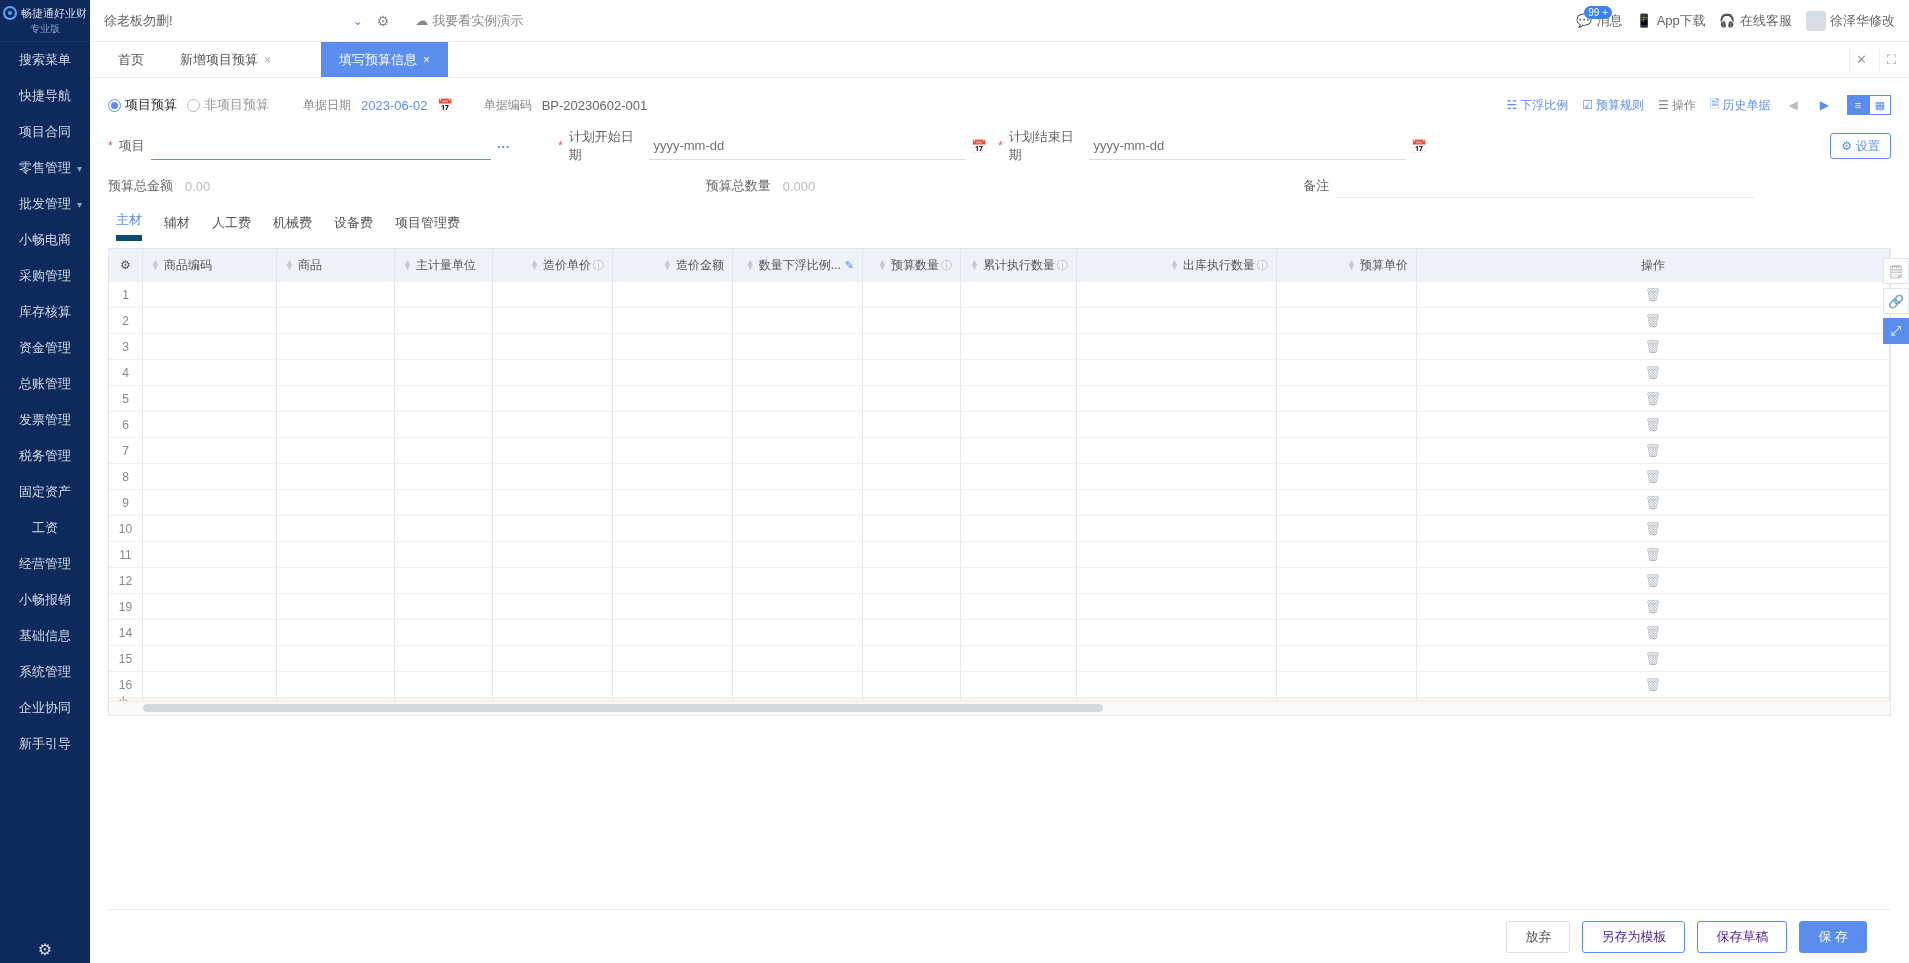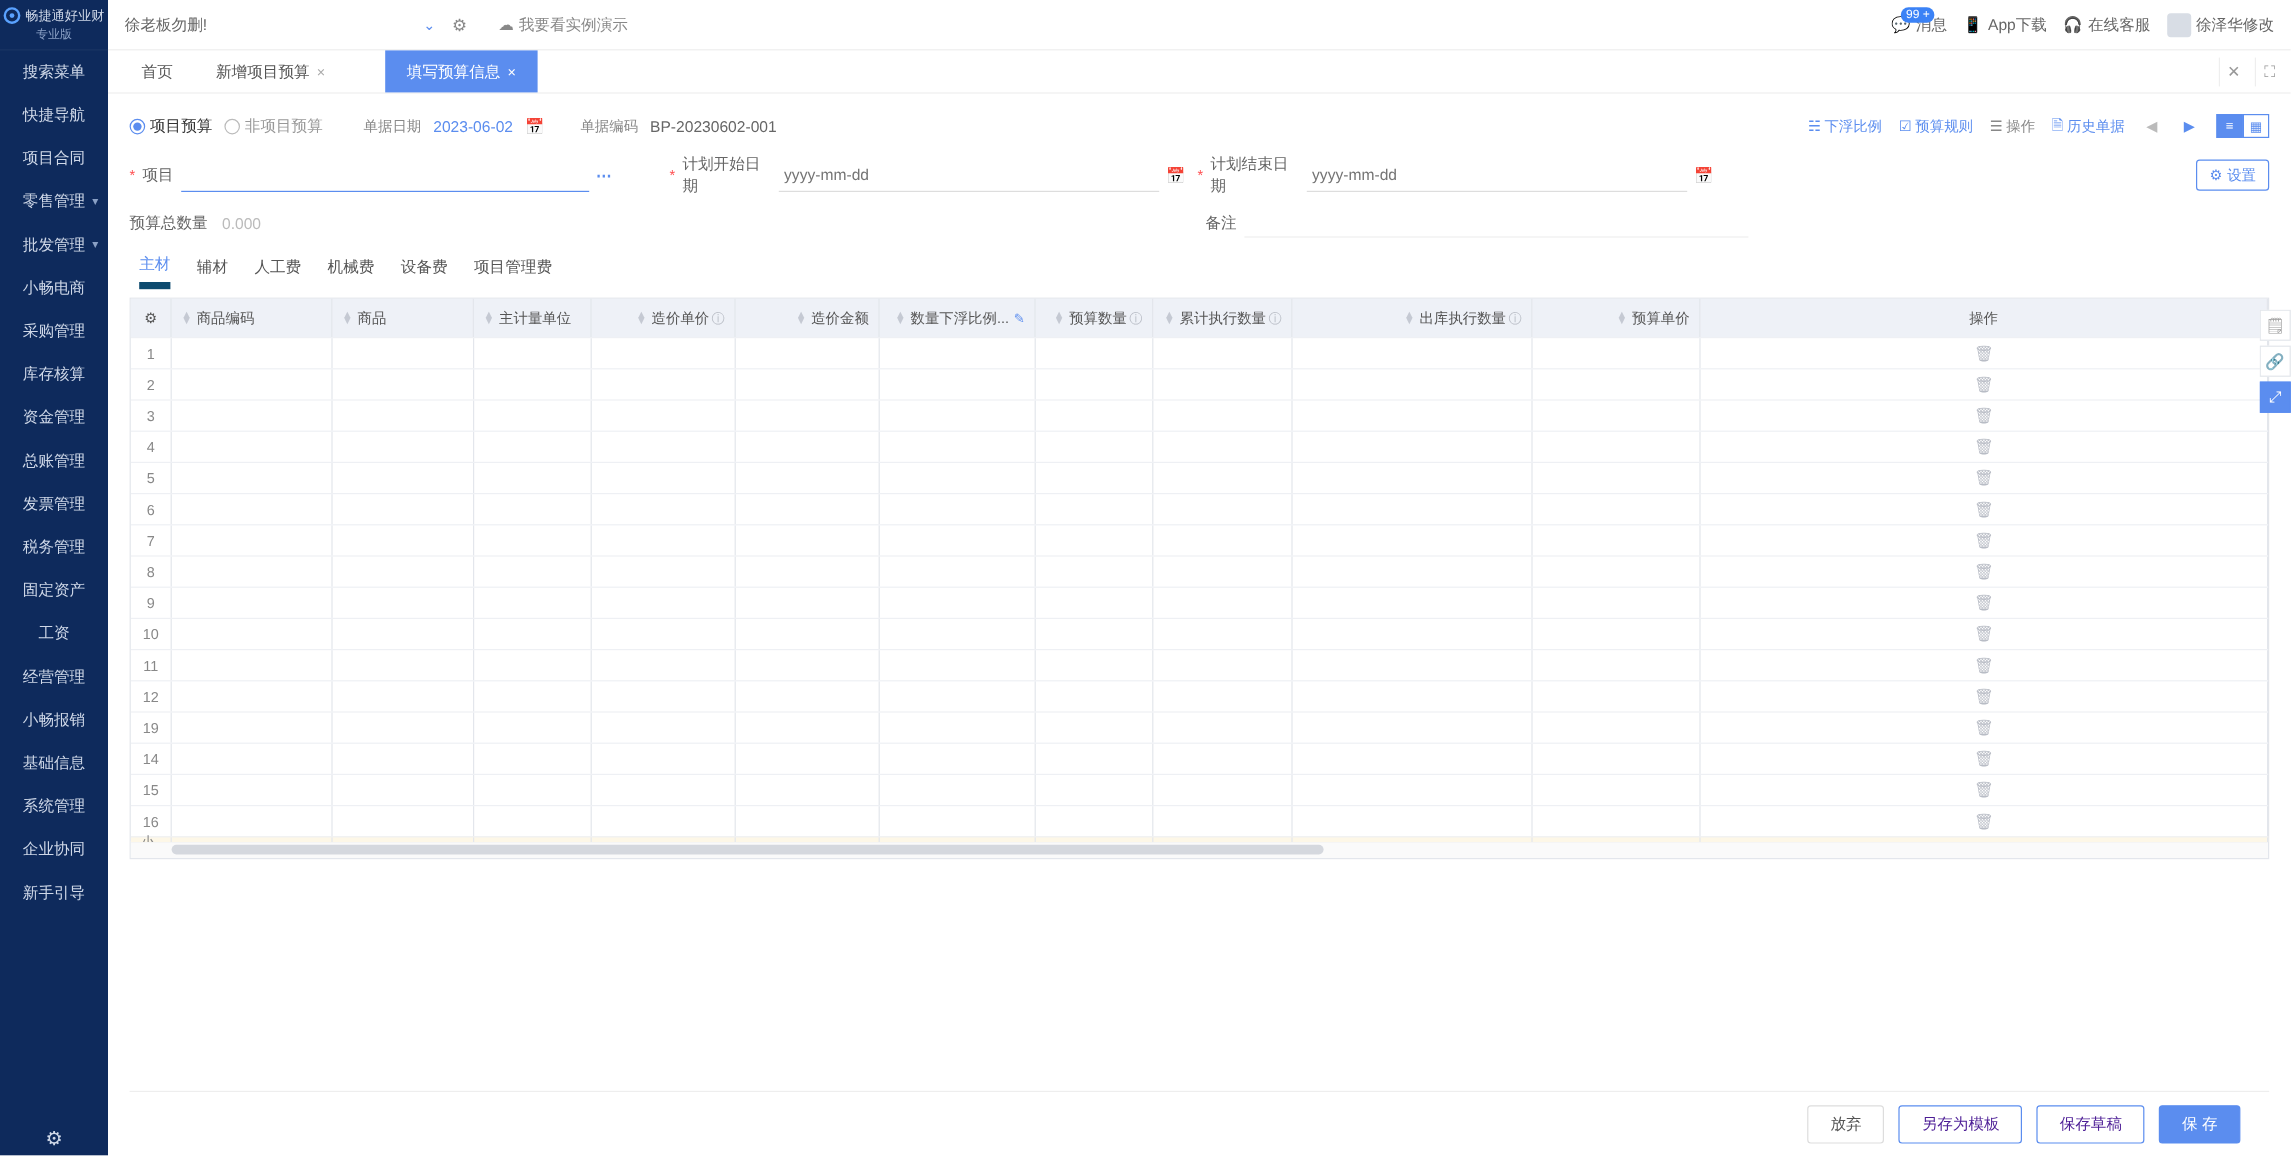--- a/index.html
+++ b/index.html
@@ -265,20 +265,24 @@
         </div>
         <div style="flex:1"></div>
         <button class="setting-btn">
           <span>⚙</span>
           <span>设置</span>
         </button>
       </div>
 
       <div class="row3">
         <div class="field">
+          <span class="flabel">预算总金额</span>
+          <span class="ro-val">0.00</span>
+        </div>
+        <div class="field">
           <span class="flabel">预算总数量</span>
           <span class="ro-val">0.000</span>
         </div>
         <div class="field">
           <span class="flabel">备注</span>
           <input class="remark-in" style="">
         </div>
       </div>
 
       <div class="subtabs" id="subtabs">

